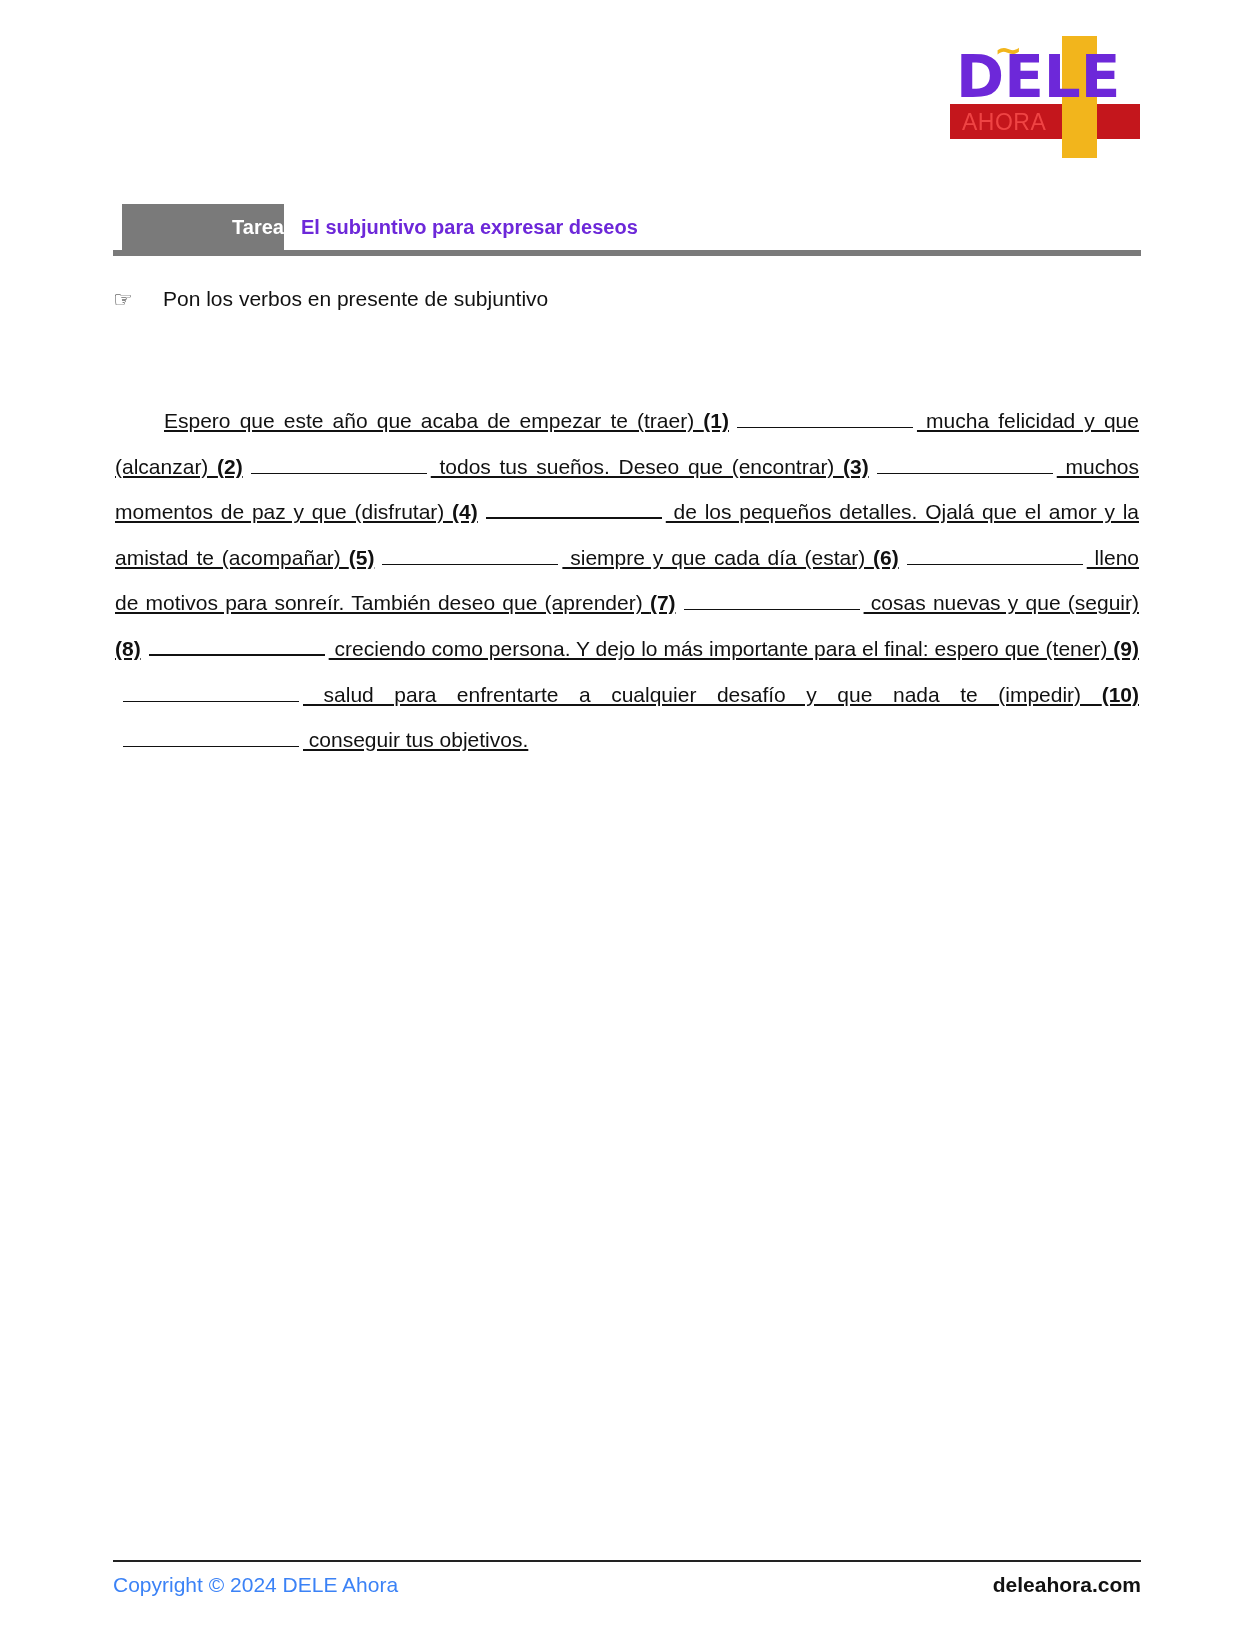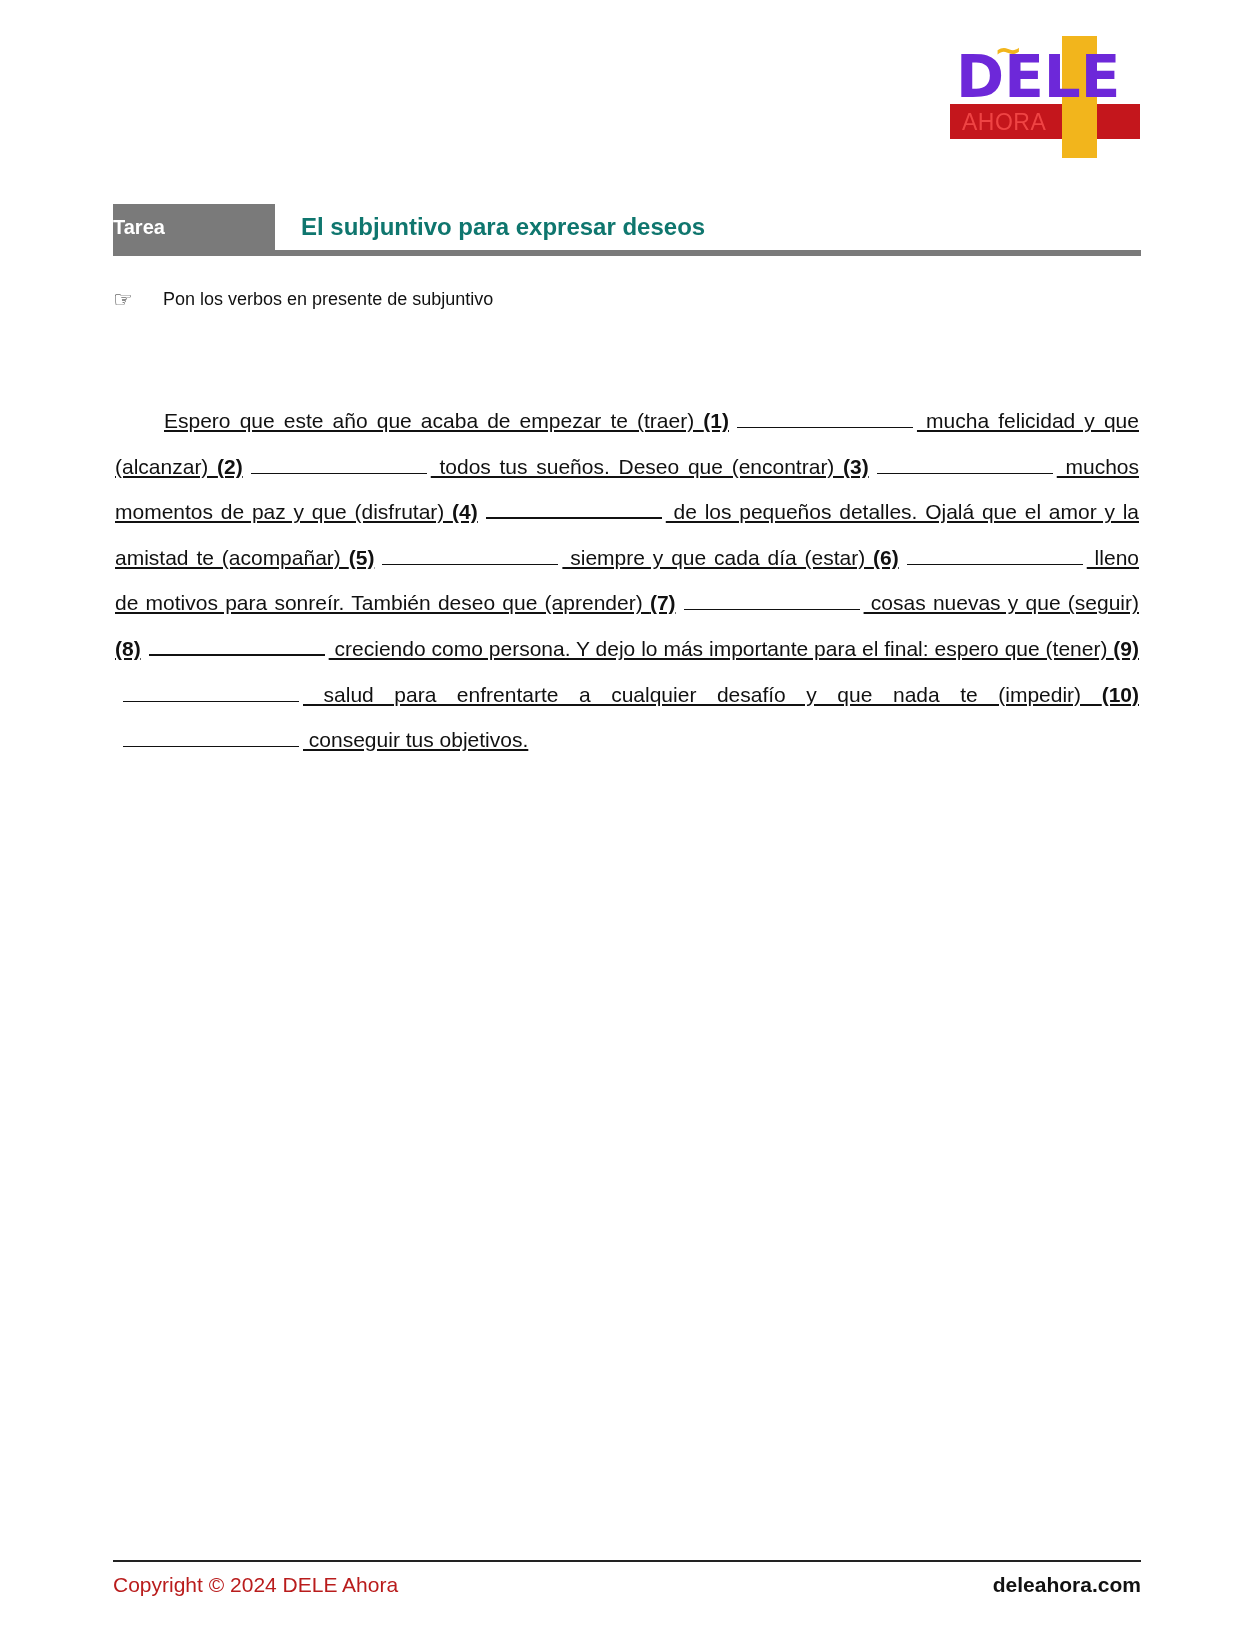--- a/index.html
+++ b/index.html
@@ -23,54 +23,54 @@
     font-family: "DejaVu Sans", sans-serif;
   }
   .logo .ahora {
     position: absolute; left: 12px; top: 73px; font-size: 23px; line-height: 26px;
     color: #ef4444; font-family: Liberation Sans, sans-serif; letter-spacing: 0.5px;
   }
 
   
   .task-header { position: absolute; left: 113px; top: 204px; width: 1028px; height: 52px; }
   .task-header .tab {
-    position: absolute; left: 0; top: 0; width: 162px; height: 52px; background: #7a7a7a;
-    color: #ffffff; font-weight: 700; font-size: 20px; line-height: 46px; text-align: left;
+    position: absolute; left: 9px; top: 0; width: 162px; height: 52px; background: #7a7a7a;
+    color: #ffffff; font-weight: 700; font-size: 20px; line-height: 46px; text-align: right;
   }
   .task-header .title {
     position: absolute; left: 188px; top: 0; height: 46px; line-height: 46px;
-    font-size: 24px; font-weight: 700; color: #0f766e;
+    font-size: 20px; font-weight: 700; color: #6d28d9;
   }
   .task-header .rule { position: absolute; left: 0; top: 46px; width: 1028px; height: 6px; background: #7a7a7a; }
 
   
   .instruction { position: absolute; left: 113px; top: 284px; height: 30px; display: flex; align-items: center; }
   .instruction .hand {
     width: 36px; font-size: 22px; color: #222; font-family: "DejaVu Sans", sans-serif;
     display: inline-block; margin-right: 14px;
   }
-  .instruction .text { font-size: 18px; color: #111; }
+  .instruction .text { font-size: 21px; color: #111; }
 
   
   .exercise {
     position: absolute; left: 113px; top: 396px; width: 1028px;
     font-size: 21px; line-height: 45.6px; text-align: justify; color: #111;
   }
   .exercise p { margin: 2px; text-indent: 49px; text-decoration: underline; }
   .exercise .num { font-weight: 700; }
   .exercise .blank {
     display: inline-block; width: 176px; border-bottom: 1.5px solid #111;
     height: 20px; vertical-align: baseline; margin: 0 4px 0 8px;
   }
   .exercise .blank.thick { border-bottom-width: 2.5px; }
 
   
   .footer-rule { position: absolute; left: 113px; top: 1560px; width: 1028px; height: 2px; background: #222; }
   .footer { position: absolute; left: 113px; top: 1570px; width: 1028px; height: 30px; display: flex; justify-content: space-between; align-items: center; }
-  .footer .copy { font-size: 21px; color: #b91c1c; }
+  .footer .copy { font-size: 21px; color: #3b82f6; }
   .footer .site { font-size: 21px; color: #111; font-weight: 700; margin-left: 28px; }
 </style>
 </head>
 <body>
 
 <div class="logo">
   <div class="ybar"></div>
   <div class="rband"></div>
   <div class="rband-over"></div>
   <div class="tilde">~</div>

